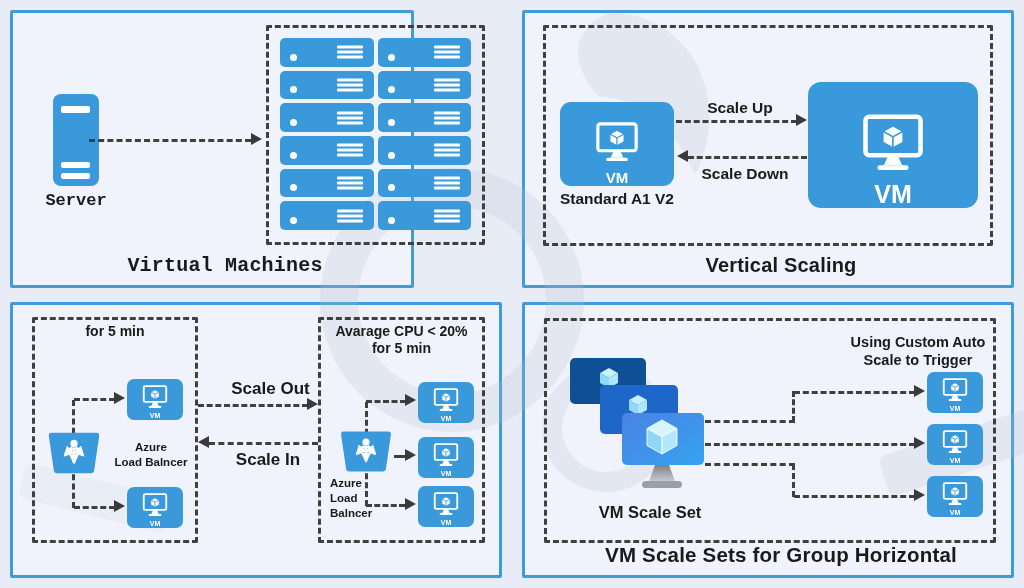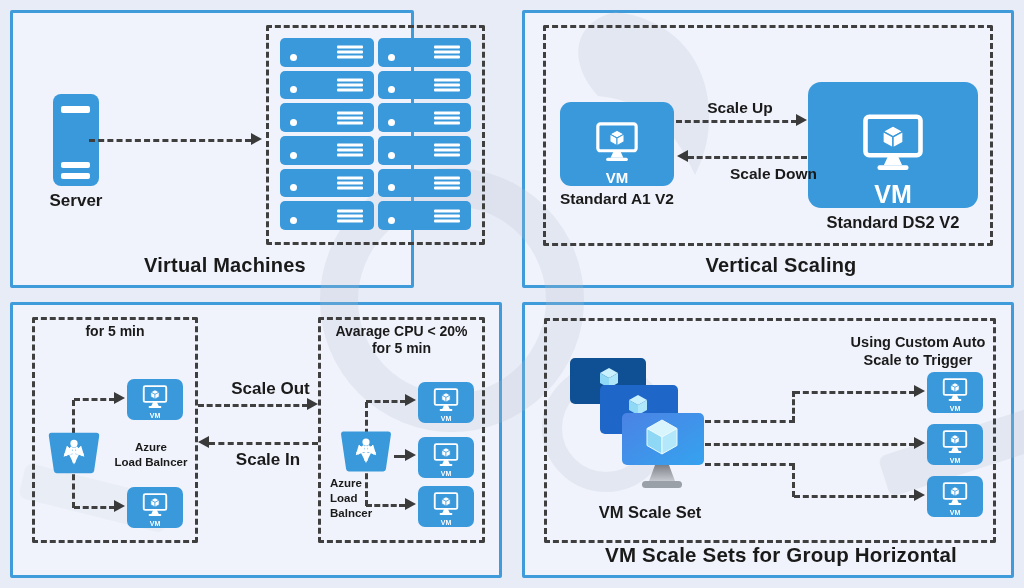--- a/index.html
+++ b/index.html
@@ -61,21 +61,21 @@
   <svg id="watermark" width="1024" height="588">
     <g opacity="0.22" fill="#b7bfd0">
       <path d="M615,12 C705,22 728,112 695,175 C672,122 640,100 598,96 C566,60 574,22 615,12 Z"></path>
       <circle cx="452" cy="300" r="113" fill="none" stroke="#b7bfd0" stroke-width="38"></circle>
       <circle cx="606" cy="428" r="54" fill="none" stroke="#b7bfd0" stroke-width="20"></circle>
       <rect x="880" y="430" width="170" height="42" rx="8" transform="rotate(-18 965 451)"></rect>
       <rect x="20" y="480" width="150" height="36" rx="8" transform="rotate(14 95 498)" opacity="0.5"></rect>
     </g>
   </svg>
 
-  <div class="panel" style="left:10px;top:10px;width:404px;height:278px;">
+  <div class="panel" style="left:10px;top:10px;width:404px;height:278px;font-family:Liberation Mono, monospace;">
     <div class="server" style="left:40px;top:81px;width:46px;height:92px;">
       <i style="top:13%;height:7px;"></i>
       <i style="bottom:20%;height:6px;"></i>
       <i style="bottom:8%;height:6px;"></i>
     </div>
     <div class="lbl" style="left:18px;top:178px;width:90px;font-size:17px;">Server</div>
 
     <div class="hline" style="left:76px;top:126px;width:162px;"></div>
     <div class="arr arr-r" style="left:238px;top:120px;"></div>
 
@@ -192,29 +192,28 @@
       <div class="vmtext">VM</div>
     </div>
     <div class="lbl" style="left:13px;top:177px;width:158px;font-size:15.5px;">Standard A1 V2</div>
 
     <div class="vmbox vm-ds2" style="left:283px;top:69px;">
       <svg viewBox="0 0 100 72">
           <use href="#vmg"></use>
         </svg>
       <div class="vmtext">VM</div>
     </div>
-    <div class="lbl" style="left:283px;top:200px;width:170px;font-size:16.5px;">Standard DS2 V2</div>
 
     <div class="lbl" style="left:150px;top:86px;width:130px;font-size:15.5px;">Scale Up</div>
     <div class="hline" style="left:151px;top:107px;width:121px;"></div>
     <div class="arr arr-r" style="left:271px;top:101px;"></div>
 
     <div class="arr arr-l" style="left:152px;top:137px;"></div>
     <div class="hline" style="left:163px;top:143px;width:119px;"></div>
-    <div class="lbl" style="left:148px;top:152px;width:144px;font-size:15.5px;text-align:right;">Scale Down</div>
+    <div class="lbl" style="left:148px;top:152px;width:144px;font-size:15.5px;">Scale Down</div>
 
     <div class="ptitle">Vertical Scaling</div>
   </div>
 
   <div class="panel" style="left:10px;top:302px;width:492px;height:276px;">
 
     <div class="dbox" style="left:19px;top:12px;width:166px;height:226px;"></div>
     <div class="cond" style="left:21px;top:18px;width:162px;">
       <div>for 5 min</div>
     </div>

